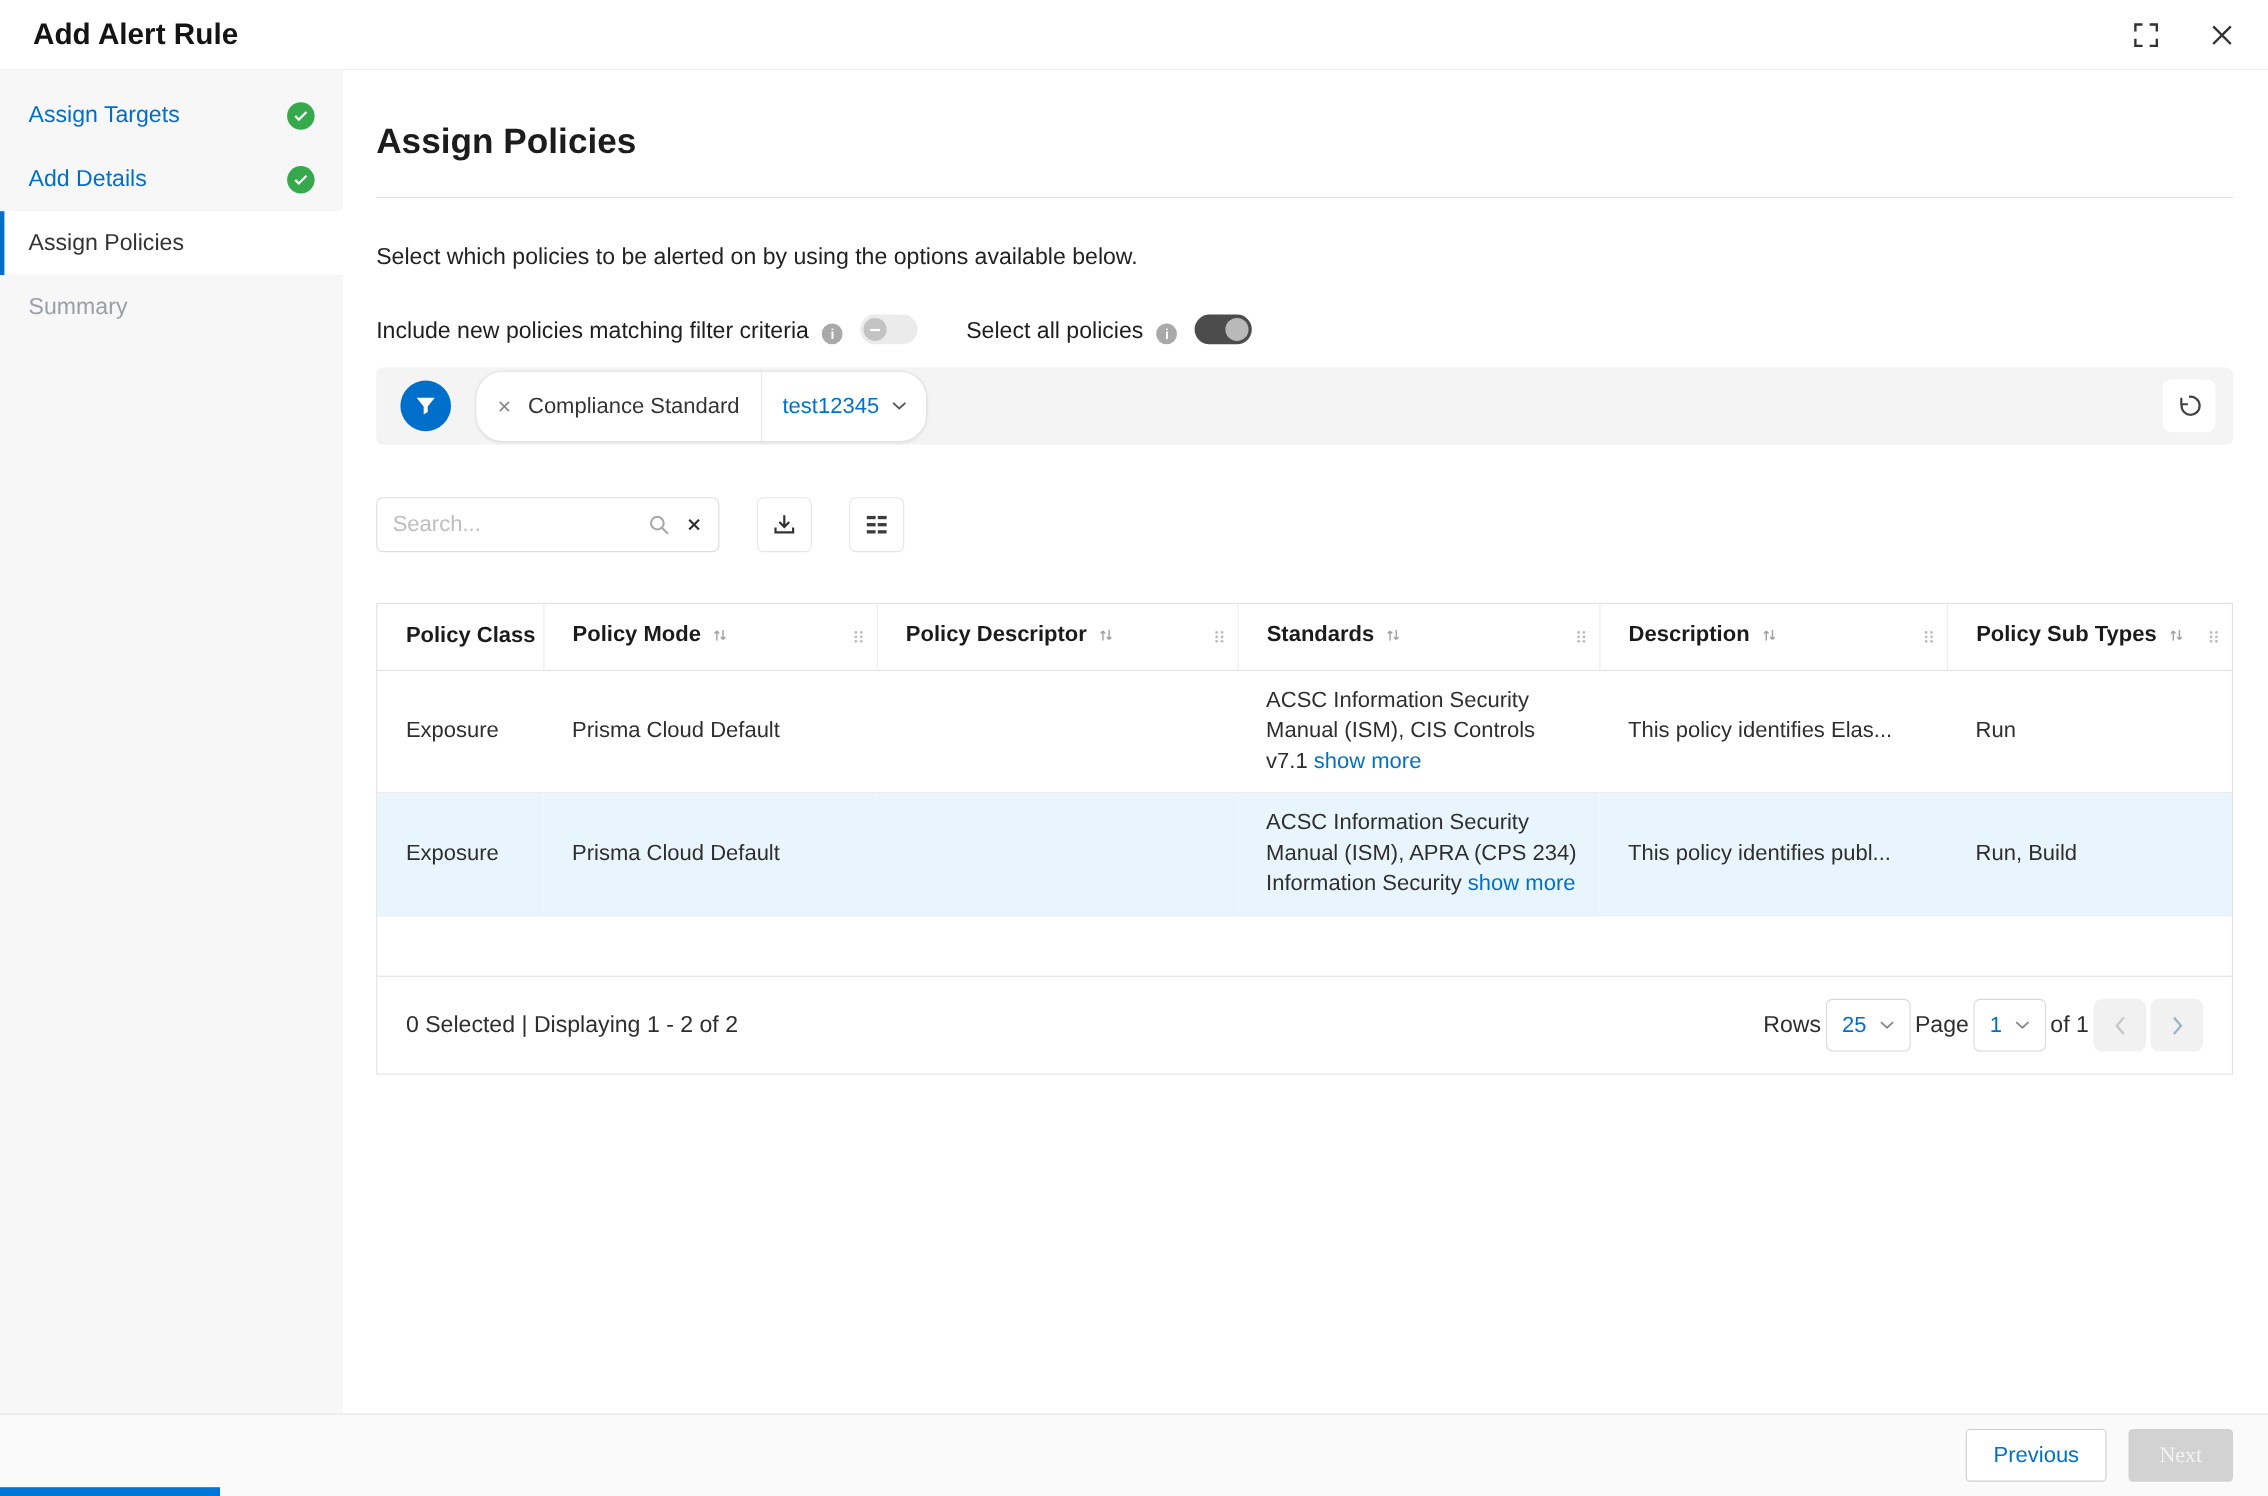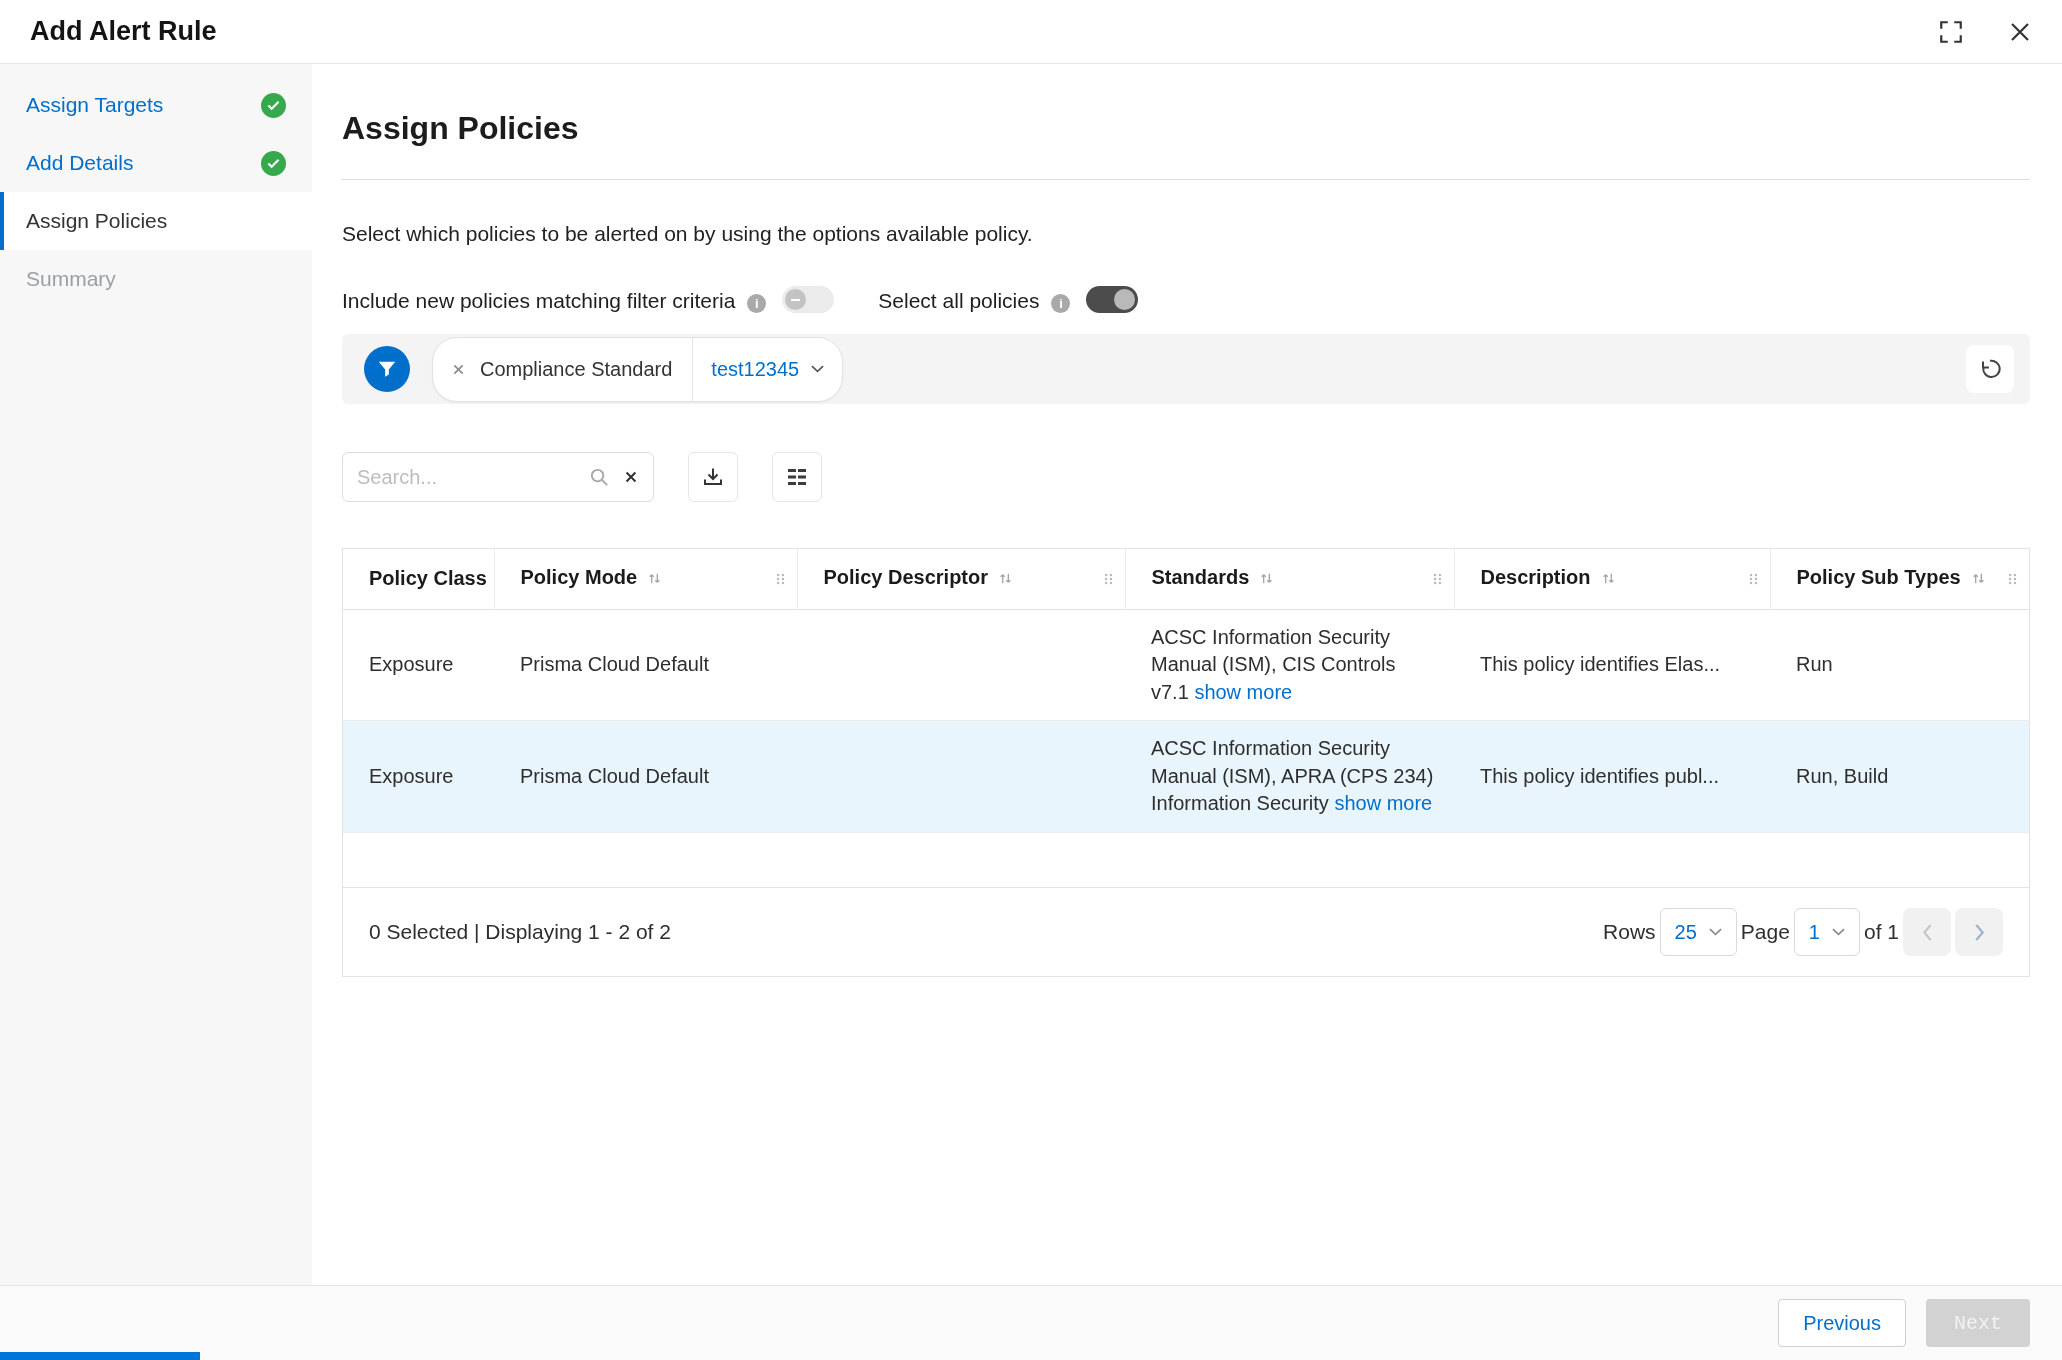--- a/index.html
+++ b/index.html
@@ -74,21 +74,21 @@
 
   .tbl-foot{height:88px;display:flex;align-items:center;padding:0 26px;font-size:21px;color:#2e2e2e}
   .pag{margin-left:auto;display:flex;align-items:center;gap:4px}
   .dd{height:48px;border:1px solid #d9d9d9;border-radius:6px;display:flex;align-items:center;gap:12px;padding:0 14px;cursor:pointer;background:#fff;font-family:inherit}
   .dd .v{color:var(--accent);font-size:20px}
   .nav-btn{width:48px;height:48px;border-radius:8px;border:none;background:#f1f1f1;display:flex;align-items:center;justify-content:center;cursor:pointer}
 
   
   .dlg-foot{flex:0 0 75px;background:#fafafa;border-top:1px solid #e4e4e4;display:flex;align-items:center;justify-content:flex-end;gap:20px;padding:0 32px}
   .btn-prev{height:48px;padding:0 24px;background:#fff;border:1px solid #cfcfcf;border-radius:4px;color:var(--accent);font-size:20px;font-family:Liberation Sans, sans-serif;cursor:pointer}
-  .btn-next{height:48px;padding:0 28px;background:#d2d2d2;border:none;border-radius:4px;color:#f2f2f2;font-size:20px;font-family:Liberation Mono, monospace;cursor:default}
+  .btn-next{height:48px;padding:0 28px;background:#d2d2d2;border:none;border-radius:4px;color:#f2f2f2;font-size:20px;font-family:Liberation Serif, serif;cursor:default}
   .blue-strip{position:absolute;left:0;bottom:0;width:200px;height:8px;background:var(--strip)}
 </style>
 </head>
 <body>
 
 <div class="app">
 
   <header class="hdr">
     <h1>Add Alert Rule</h1>
     <div class="icons">
@@ -129,21 +129,21 @@
       </div>
       <div class="side-item disabled">
         <span>Summary</span>
       </div>
     </nav>
 
     <main class="main">
       <h2>Assign Policies</h2>
       <div class="hr"></div>
 
-      <p class="instruction">Select which policies to be alerted on by using the options available policy.</p>
+      <p class="instruction">Select which policies to be alerted on by using the options available below.</p>
 
       <div class="toggle-row">
         <span>Include new policies matching filter criteria</span>
         <span class="info">i</span>
         <span class="toggle light">
           <span class="knob">
               <span class="minus"></span>
             </span>
         </span>
         <span class="gap40"></span>

